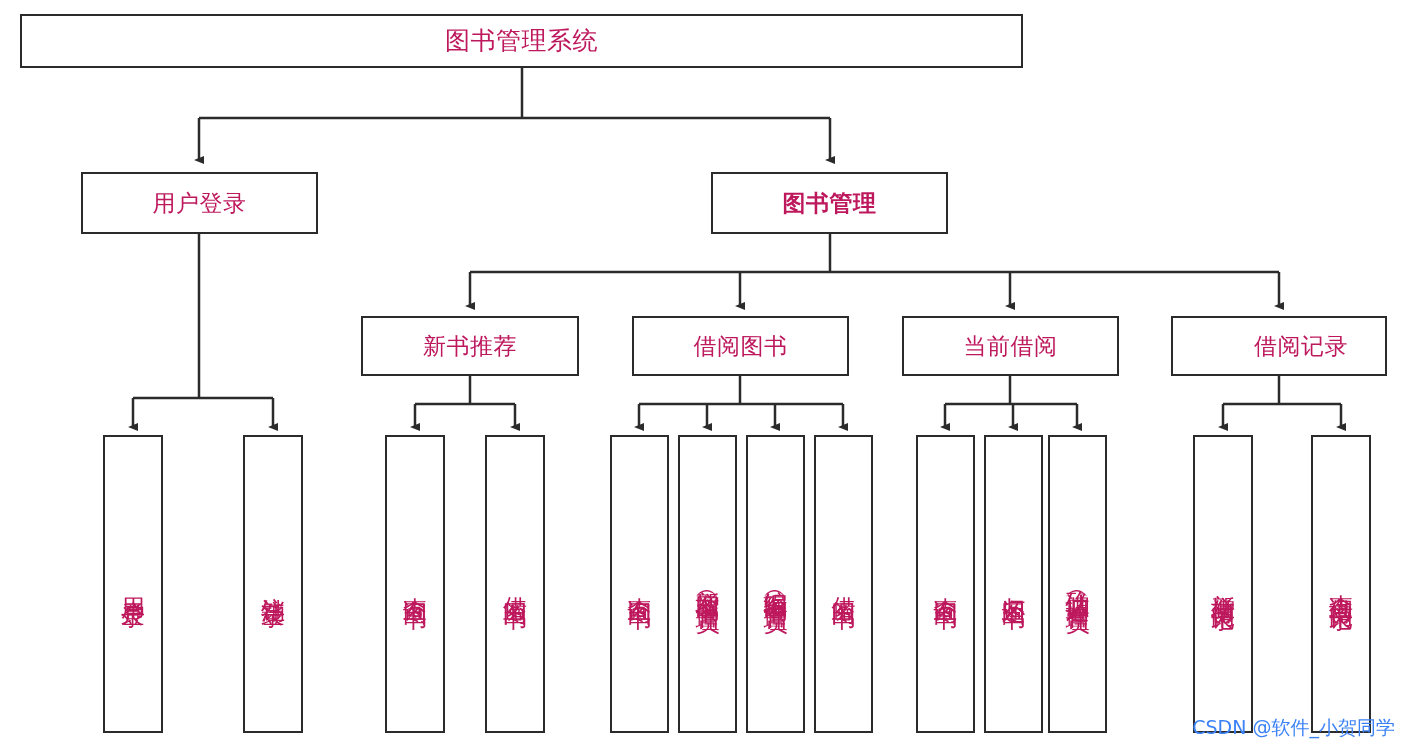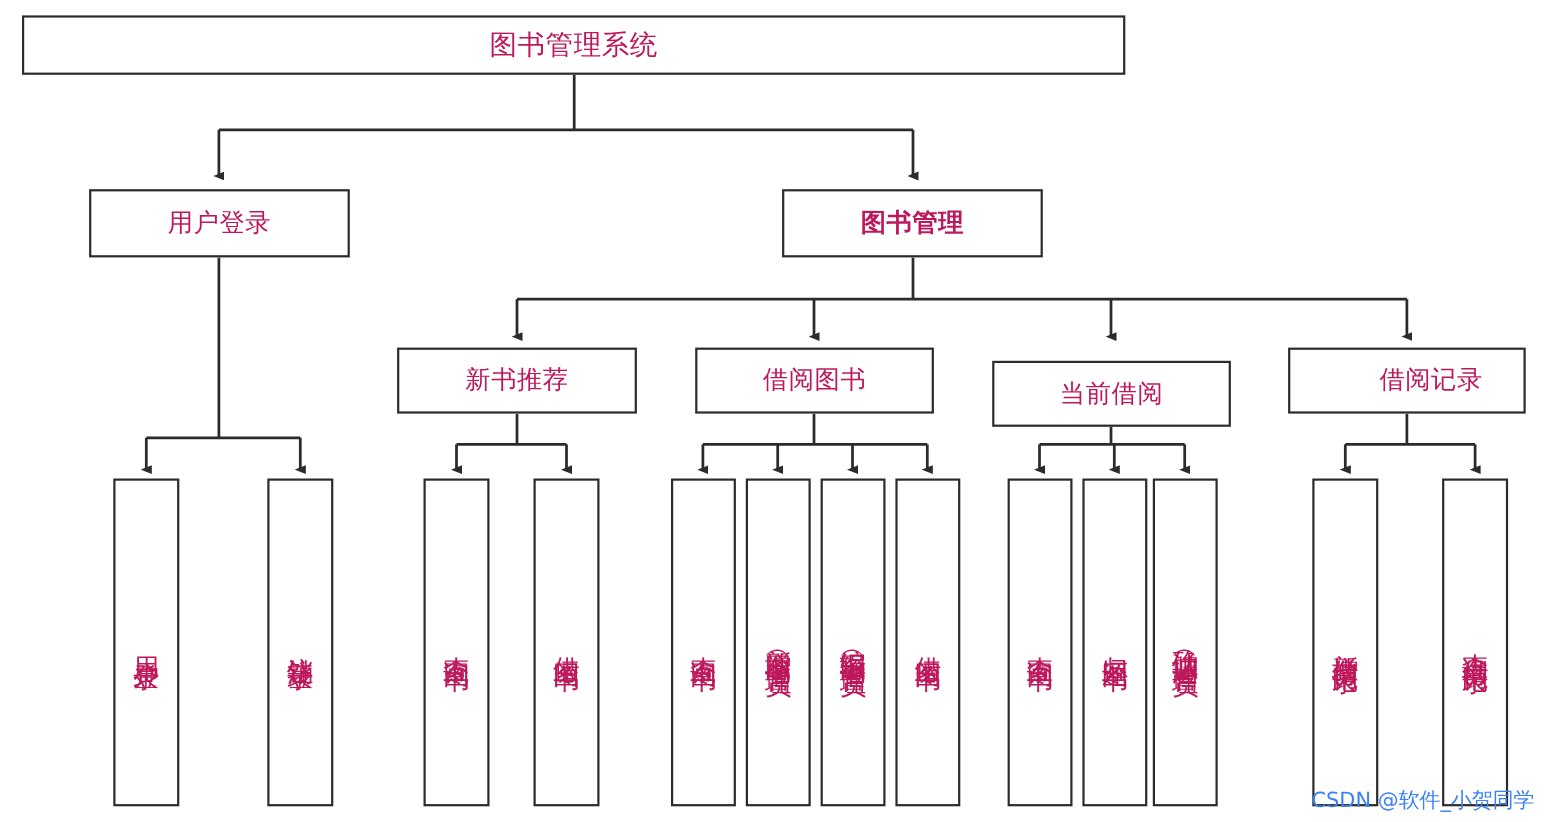--- a/index.html
+++ b/index.html
@@ -135,21 +135,21 @@
   <div class="node horizontal" style="left:711px; top:172px; width:237px; height:62px;font-weight:bold;">
     <span class="node-label">图书管理</span>
   </div>
 
   <div class="node horizontal" style="left:361px; top:316px; width:218px; height:60px;">
     <span class="node-label">新书推荐</span>
   </div>
   <div class="node horizontal" style="left:632px; top:316px; width:217px; height:60px;">
     <span class="node-label">借阅图书</span>
   </div>
-  <div class="node horizontal" style="left:902px; top:328px; width:217px; height:60px;">
+  <div class="node horizontal" style="left:902px; top:316px; width:217px; height:60px;">
     <span class="node-label">当前借阅</span>
   </div>
   <div class="node horizontal" style="left:1171px; top:316px; width:216px; height:60px;padding-left:44px;">
     <span class="node-label">借阅记录</span>
   </div>
 
   <div class="node vertical" style="left:103px; top:435px; width:60px; height:298px;">
     <span class="node-label">用户登录</span>
   </div>
   <div class="node vertical" style="left:243px; top:435px; width:60px; height:298px;">

